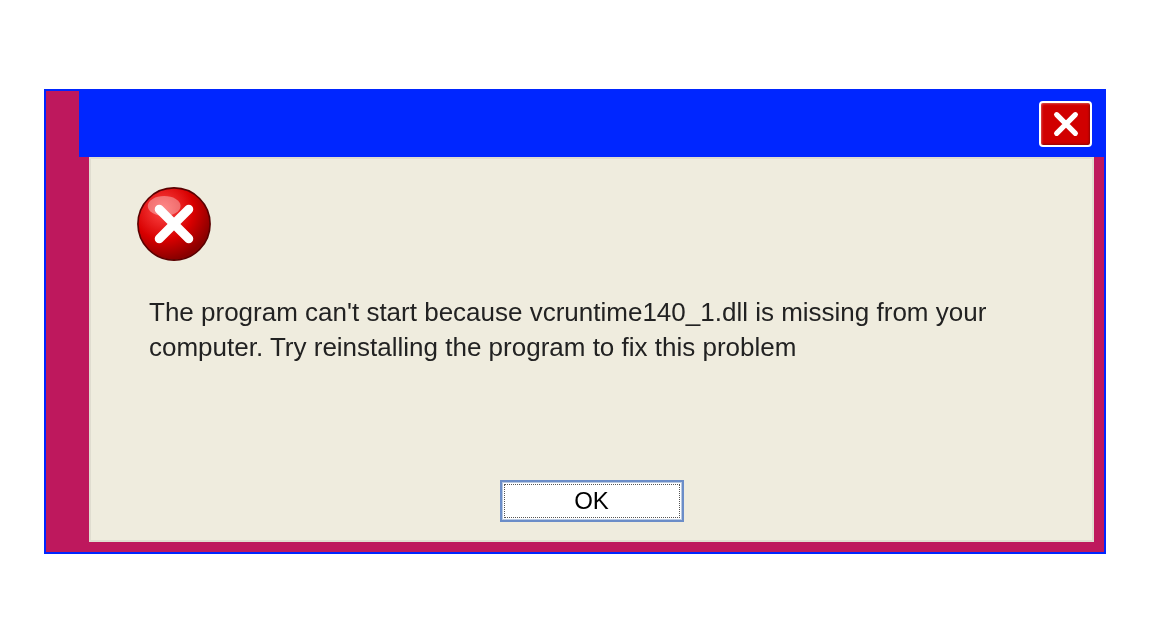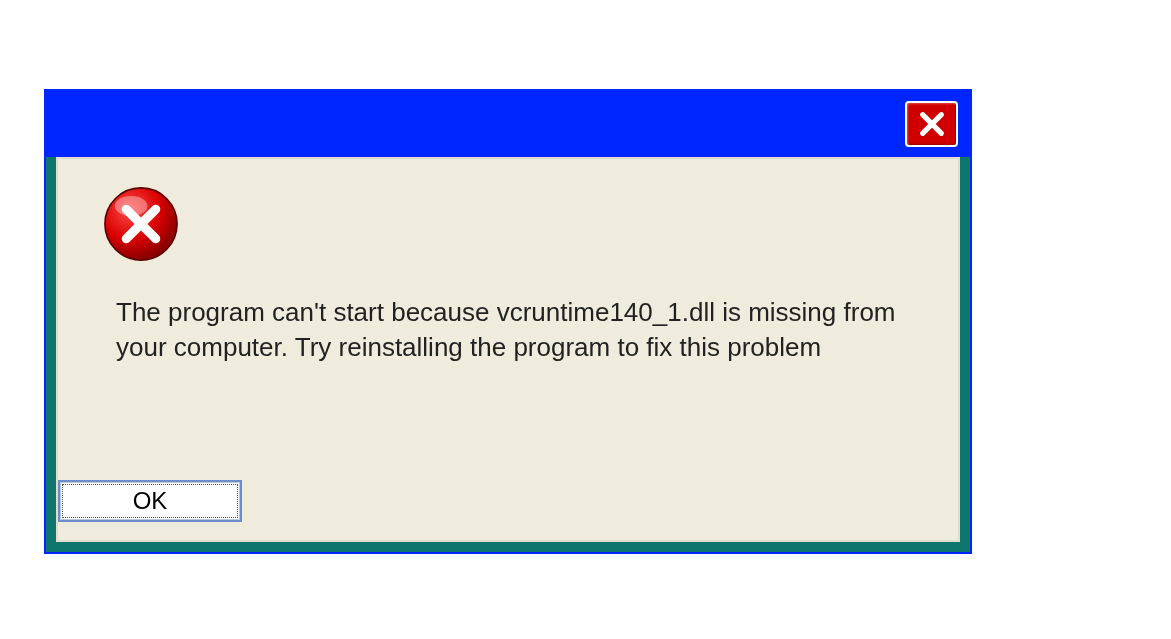--- a/index.html
+++ b/index.html
@@ -11,24 +11,25 @@
       width: 1171px;
       height: 639px;
       background: #ffffff;
       font-family: Arial, sans-serif;
       position: relative;
     }
     .dialog-window {
       position: absolute;
       left: 44px;
       top: 89px;
-      width: 928px;
+      width: 1062px;
       height: 465px;
-      background: #0f766e;
+      background: #be185d;
       border: 2px solid #0026ff;
+      padding-left: 33px;
     }
     .titlebar {
       height: 66px;
       position: relative;
       background: #0026ff;
     }
     .close-btn {
       position: absolute;
       right: 12px;
       top: 10px;
@@ -77,20 +78,21 @@
       line-height: 1.35;
       color: #222;
       font-family: Arial, sans-serif;
     }
     .button-row {
       position: absolute;
       left: 0;
       right: 0;
       bottom: 18px;
       display: flex;
+      justify-content: center;
     }
     .ok-btn {
       width: 184px;
       height: 42px;
       background: #ffffff;
       border: 2px solid #6b8dc8;
       font-size: 24px;
       font-family: Arial, sans-serif;
       cursor: pointer;
       outline: 1px dotted #555;

